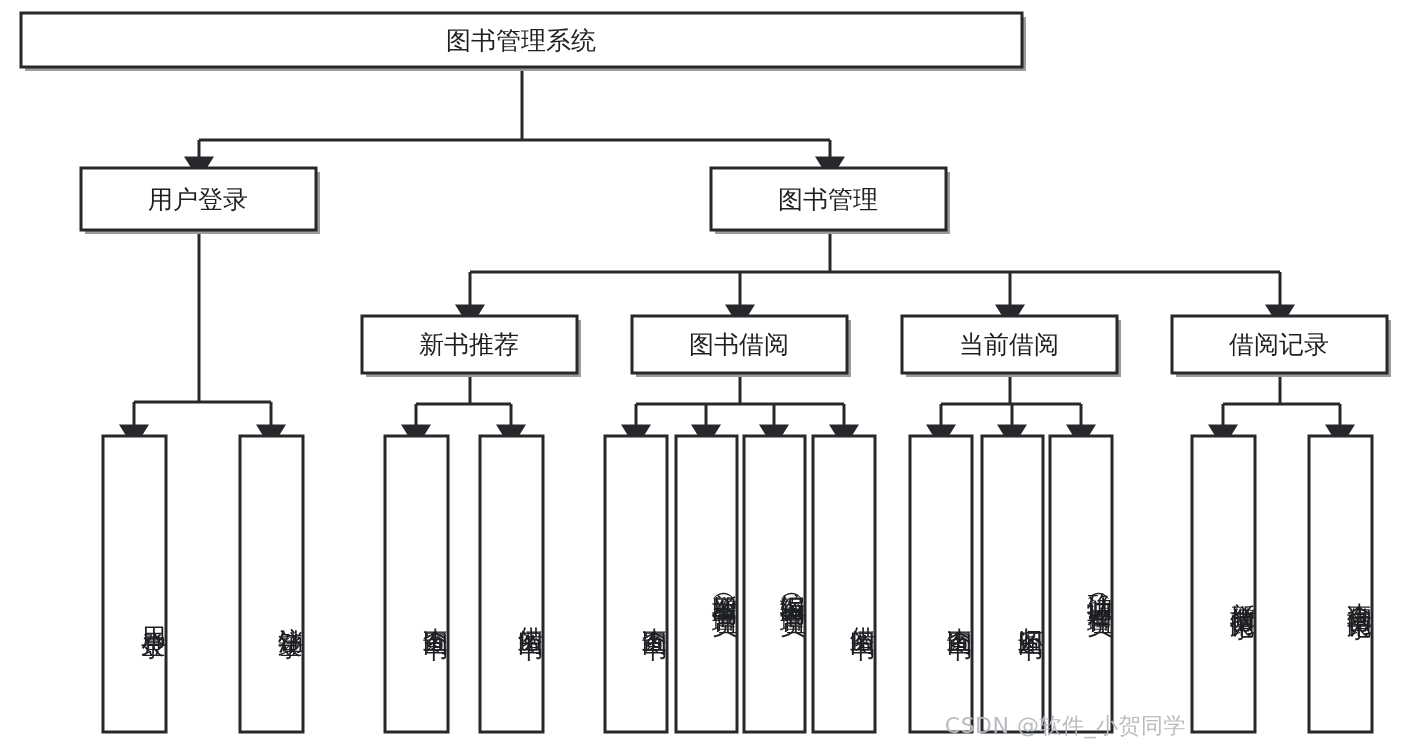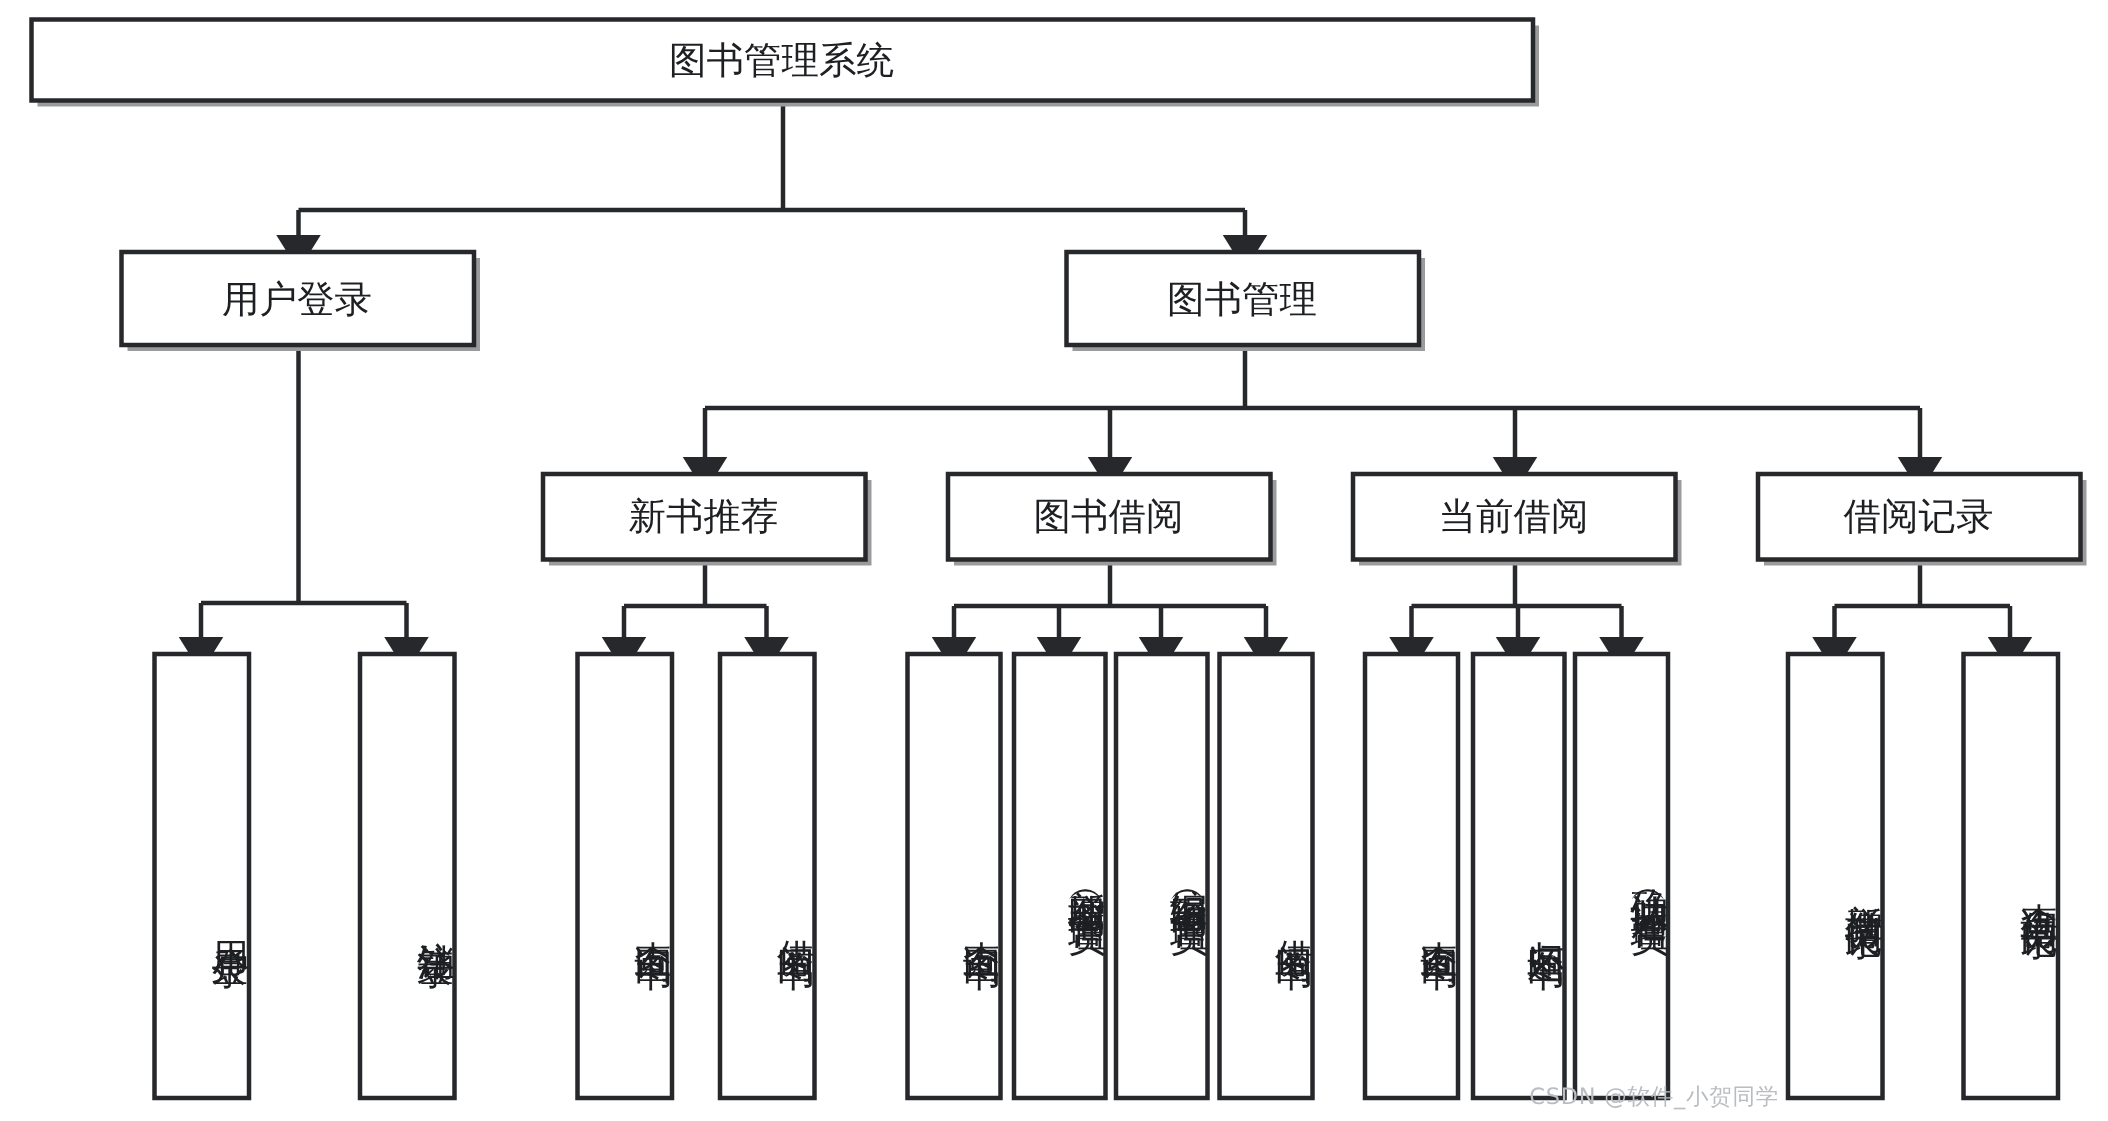--- a/index.html
+++ b/index.html
@@ -9,21 +9,21 @@
   svg.diagram{position:absolute;left:0;top:0;width:1405px;height:747px;}
   .node-rect{fill:#ffffff;stroke:#26282b;stroke-width:3;}
   .node-shadow{fill:#9b9b9b;}
   .link{stroke:#26282b;stroke-width:3;fill:none;}
   .node-text{fill:#1d1f22;font-family:"DejaVu Sans","Liberation Sans",sans-serif;
              font-size:25px;text-anchor:middle;dominant-baseline:middle;}
   .vlabel{position:absolute;writing-mode:vertical-rl;text-orientation:upright;
           font-size:25px;color:#1d1f22;letter-spacing:3px;line-height:1.05;
           display:flex;align-items:flex-start;justify-content:center;
           white-space:nowrap;pointer-events:none;}
-  .watermark{position:absolute;right:8px;bottom:6px;font-size:15px;
+  .watermark{position:absolute;right:8px;bottom:6px;font-size:22px;
              color:#b9bcc0;letter-spacing:.5px;white-space:nowrap;}
 </style>
 </head>
 <body>
 
 <div id="stage">
 
   <svg class="diagram" viewBox="0 0 1405 747">
     <defs>
       <marker id="arrow" markerWidth="12" markerHeight="14" refX="1.2" refY="5" orient="auto" markerUnits="strokeWidth">

